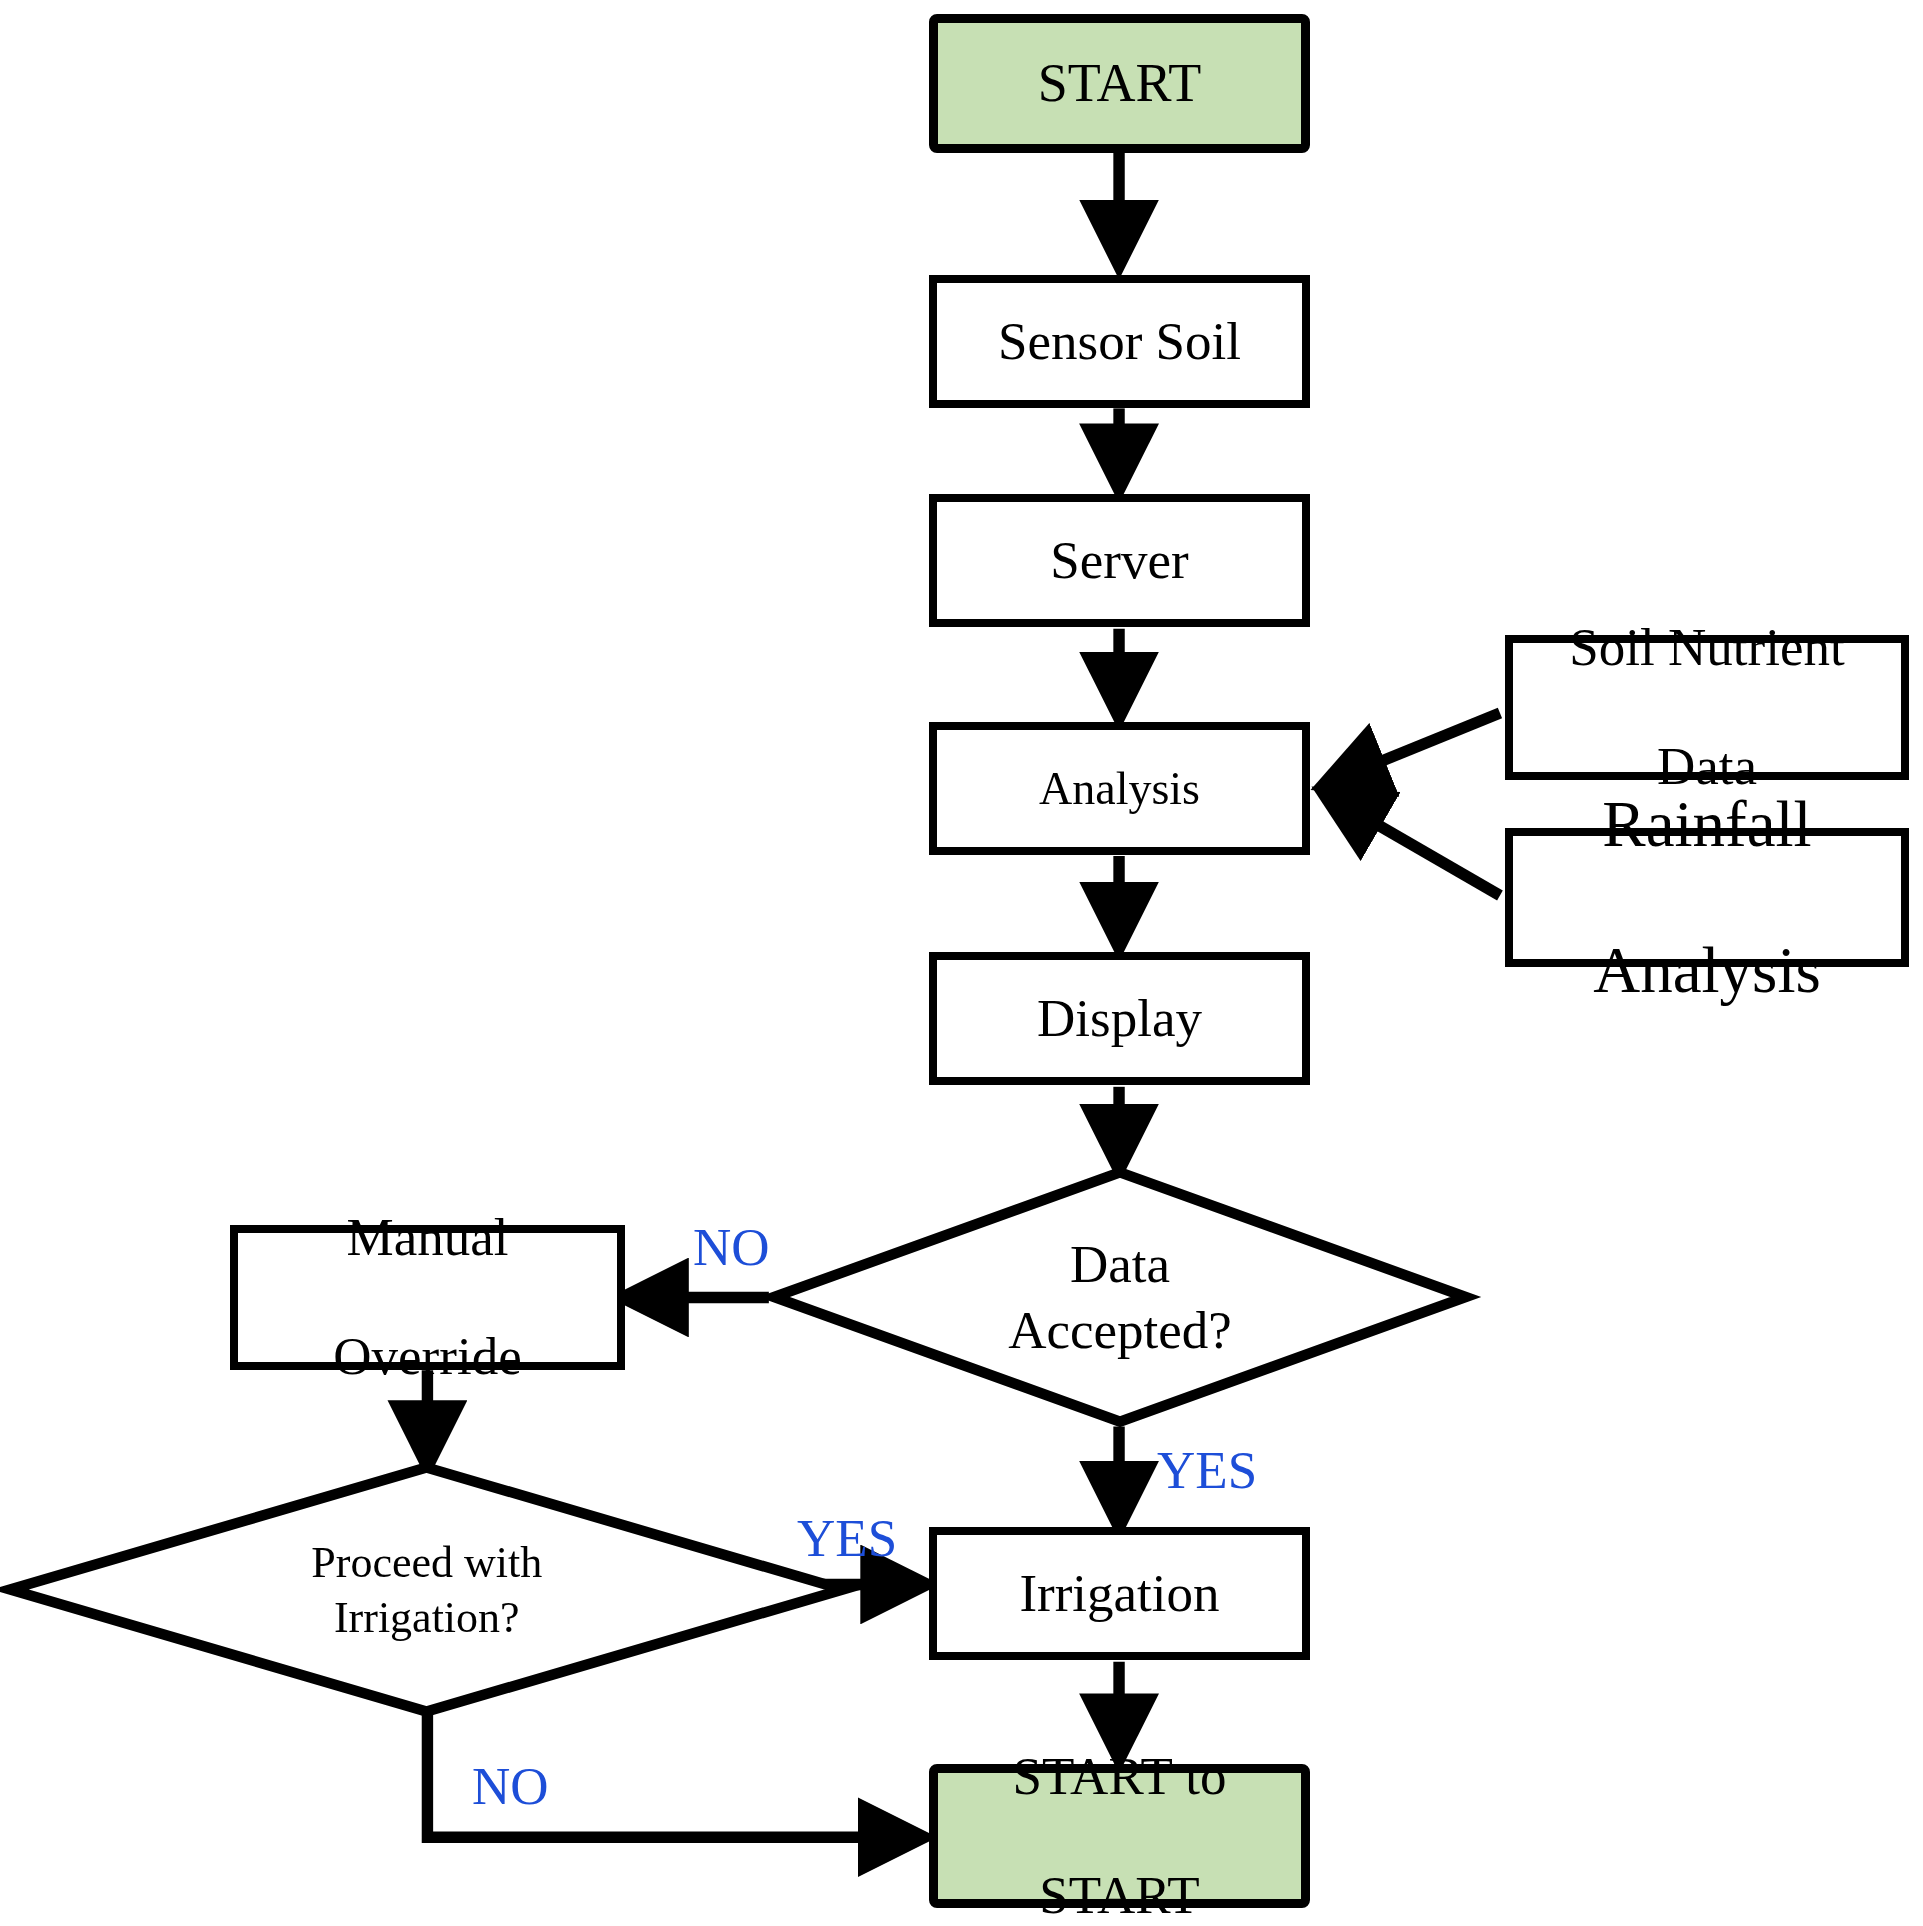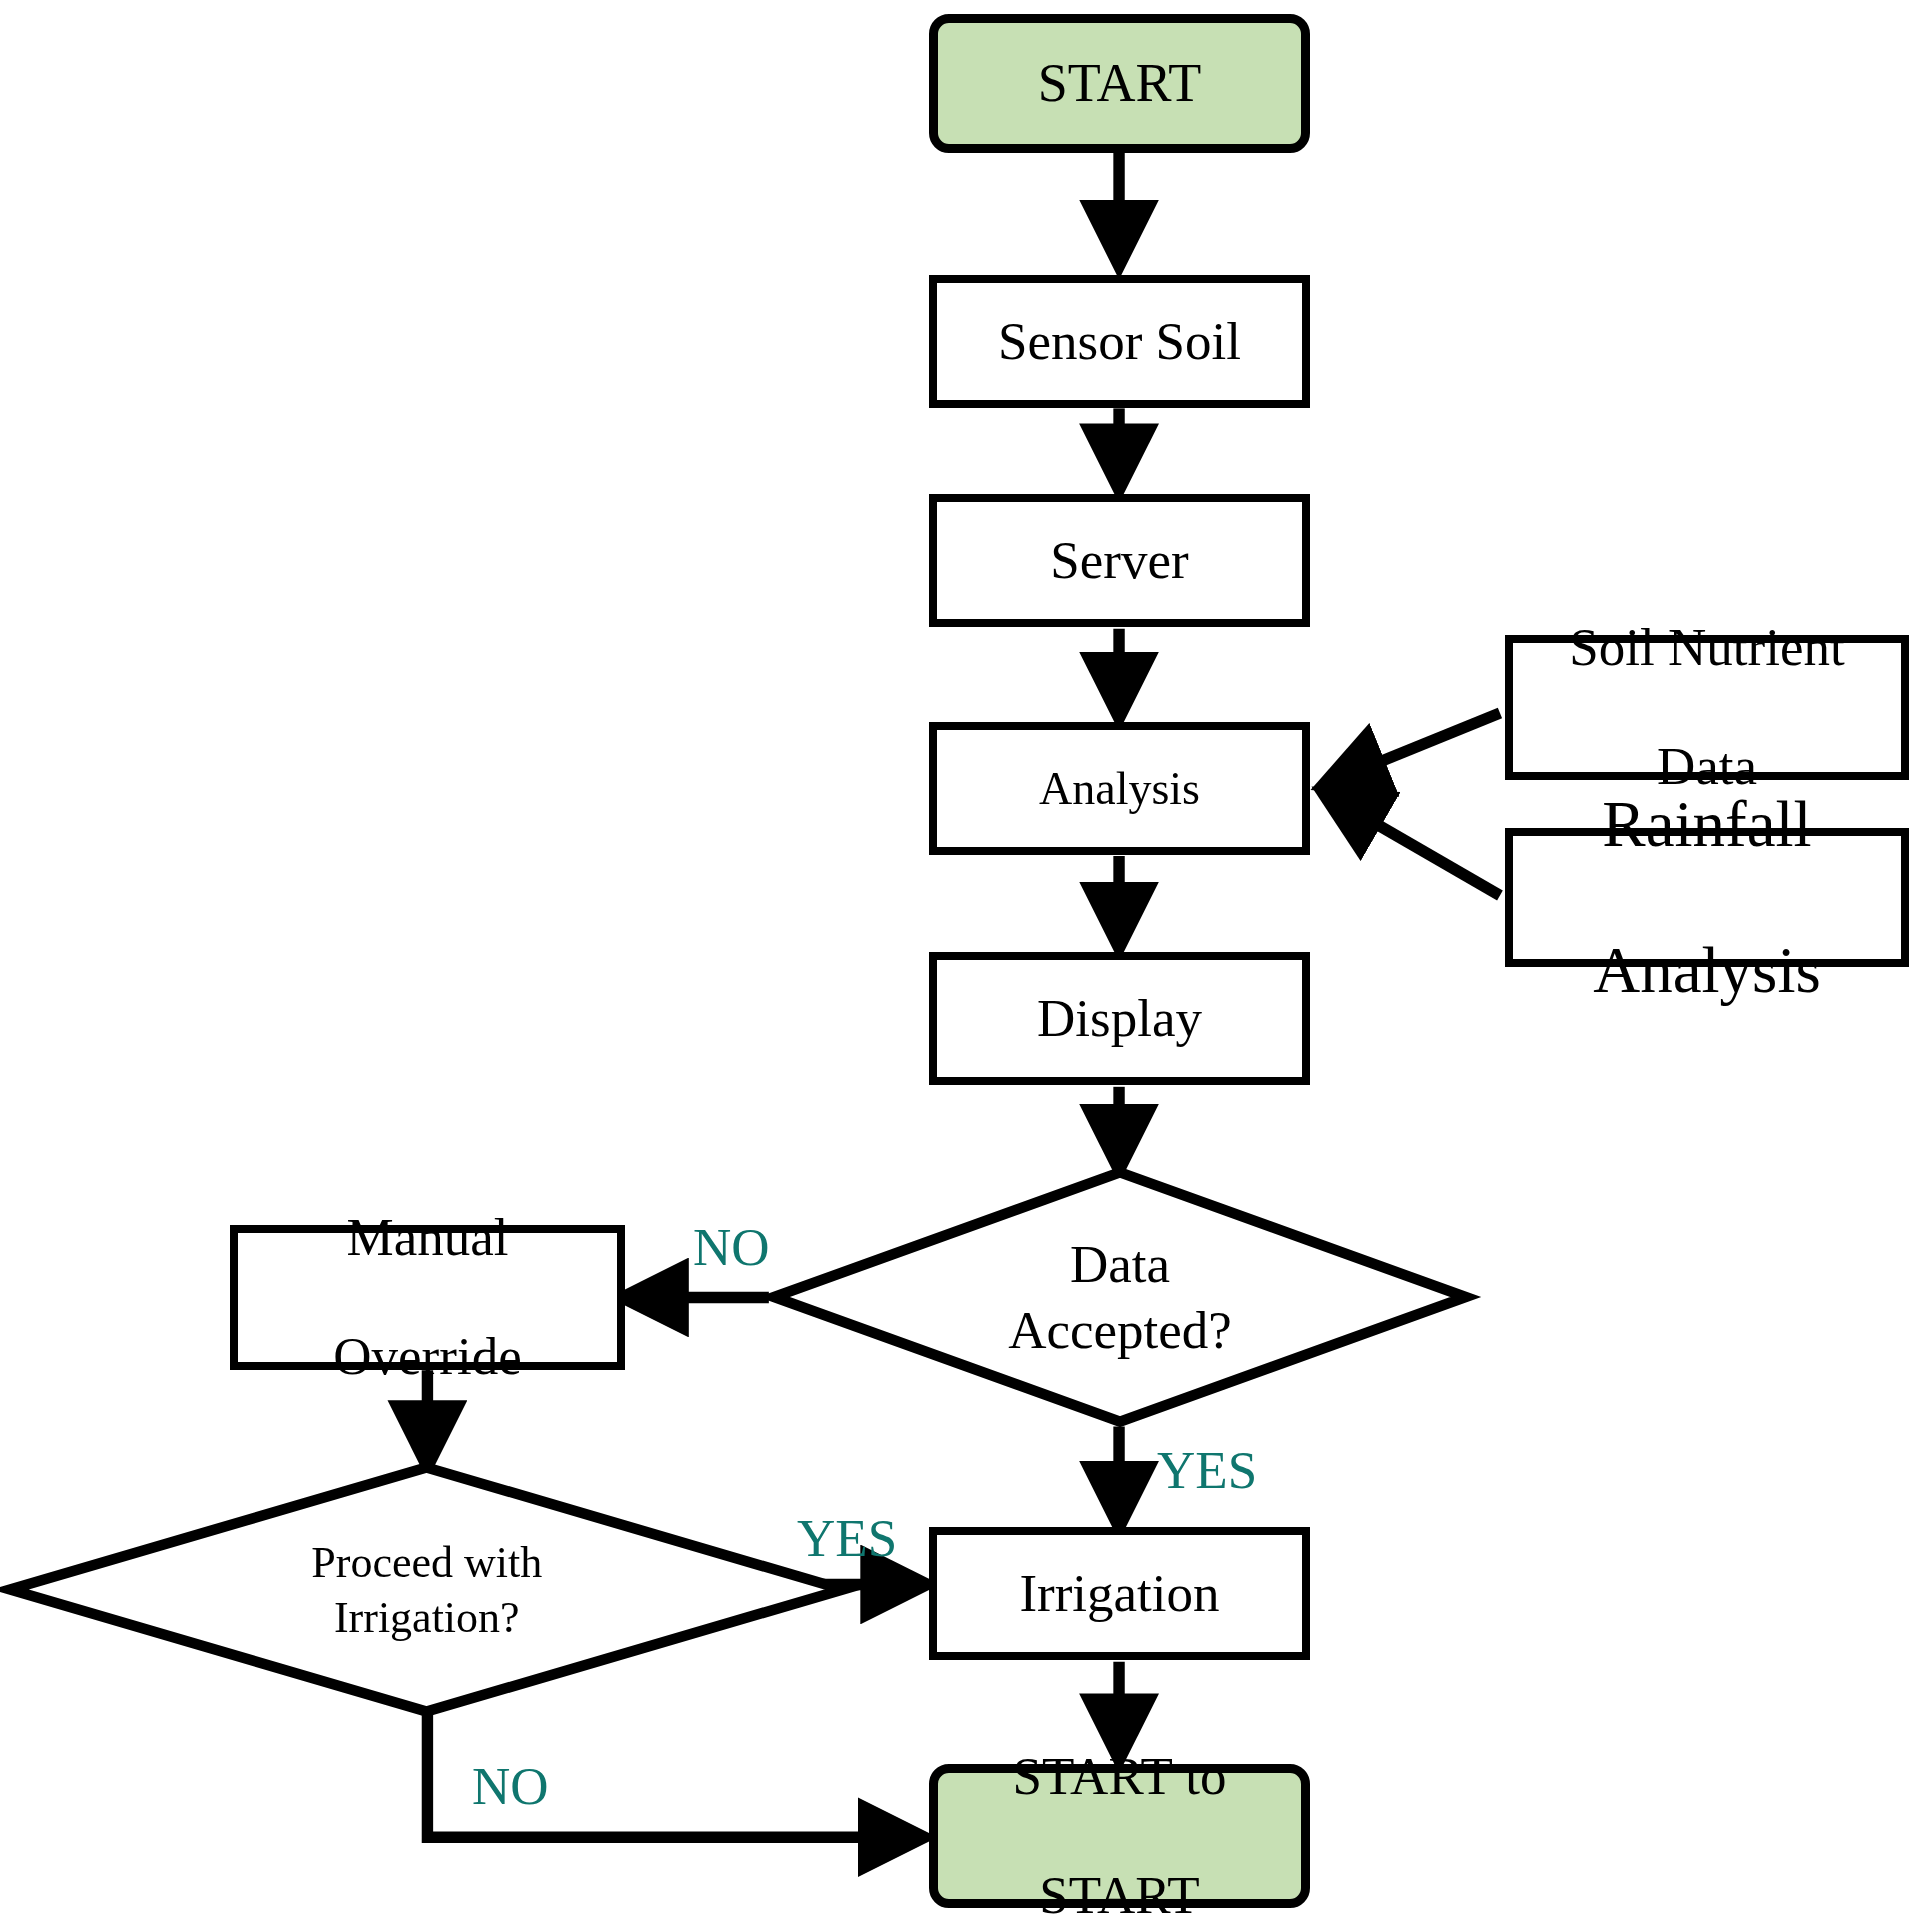--- a/index.html
+++ b/index.html
@@ -30,21 +30,21 @@
     align-items: center;
     justify-content: center;
     text-align: center;
     background: #ffffff;
     border: 8px solid #000000;
     color: #000000;
     line-height: 1.12;
     z-index: 2;
   }
   .node.terminal {
-    border-radius: 20px;
+    border-radius: 8px;
     border-width: 9.7px;
   }
   .node span {
     display: block;
     width: 100%;
   }
   .diamond-wrap {
     position: absolute;
     z-index: 2;
   }
@@ -63,21 +63,21 @@
     display: flex;
     align-items: center;
     justify-content: center;
     text-align: center;
     color: #000000;
     line-height: 1.25;
     pointer-events: none;
   }
   .edge-label {
     position: absolute;
-    color: #0f766e;
+    color: #1d4ed8;
     white-space: nowrap;
     z-index: 3;
   }
 </style>
 </head>
 <body>
 
 <div id="canvas">
 
   <svg class="edges" viewBox="0 0 2191 2195" xmlns="http://www.w3.org/2000/svg">

